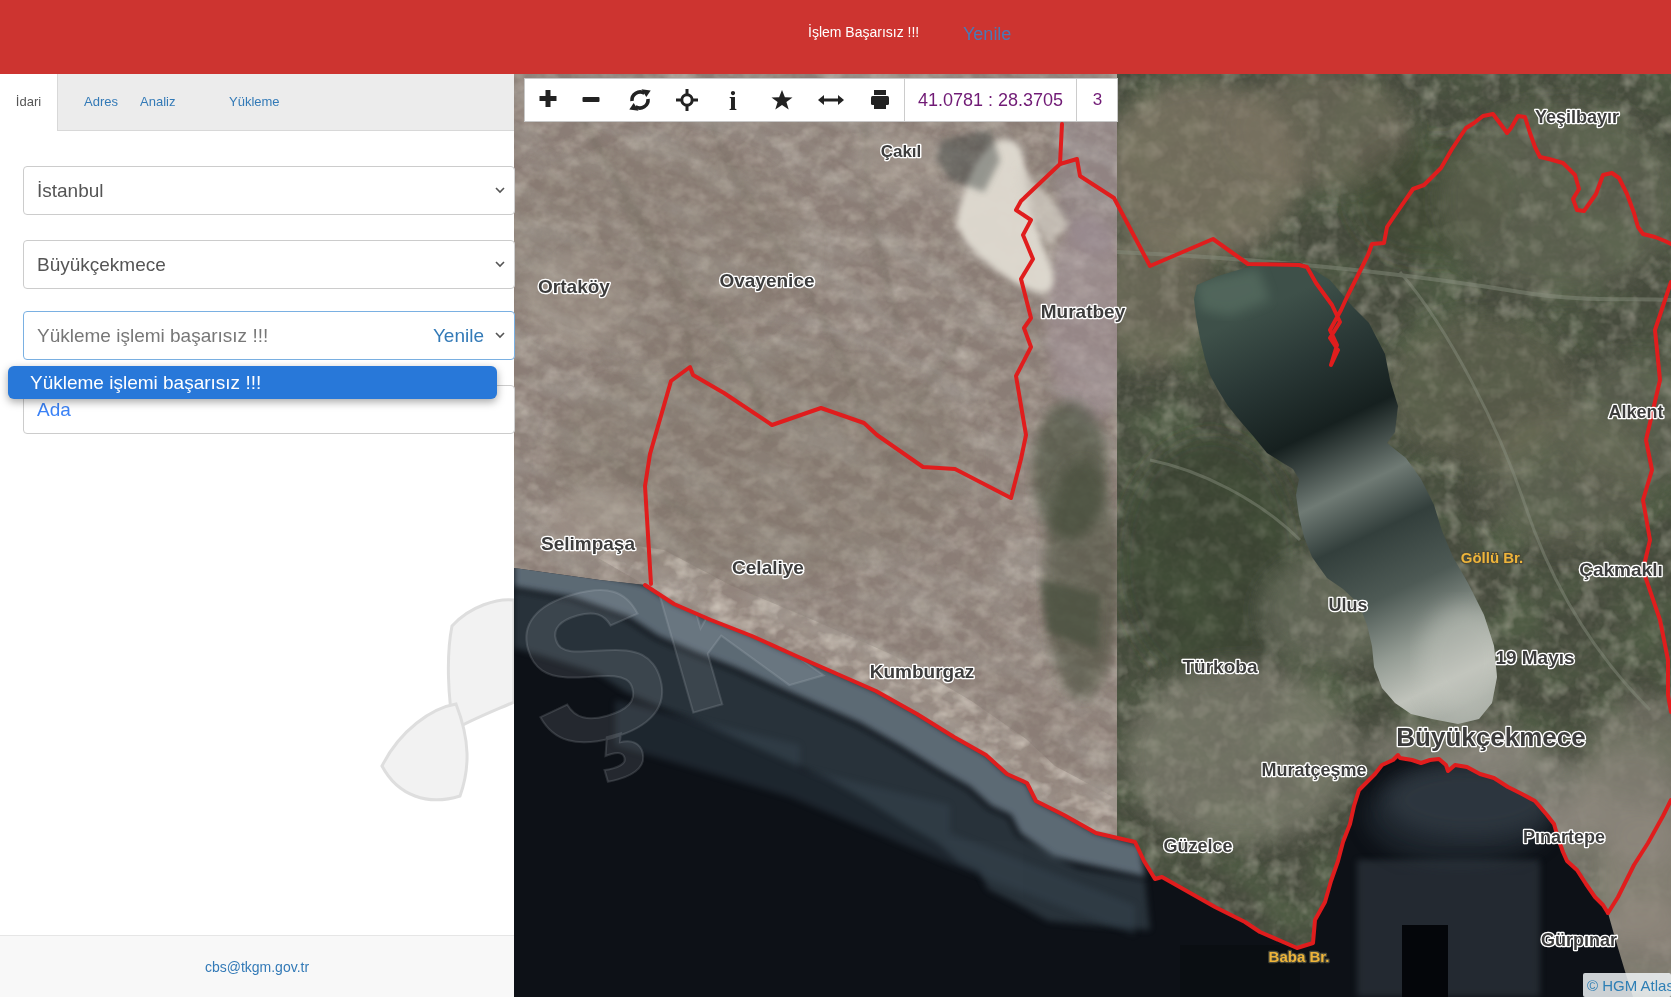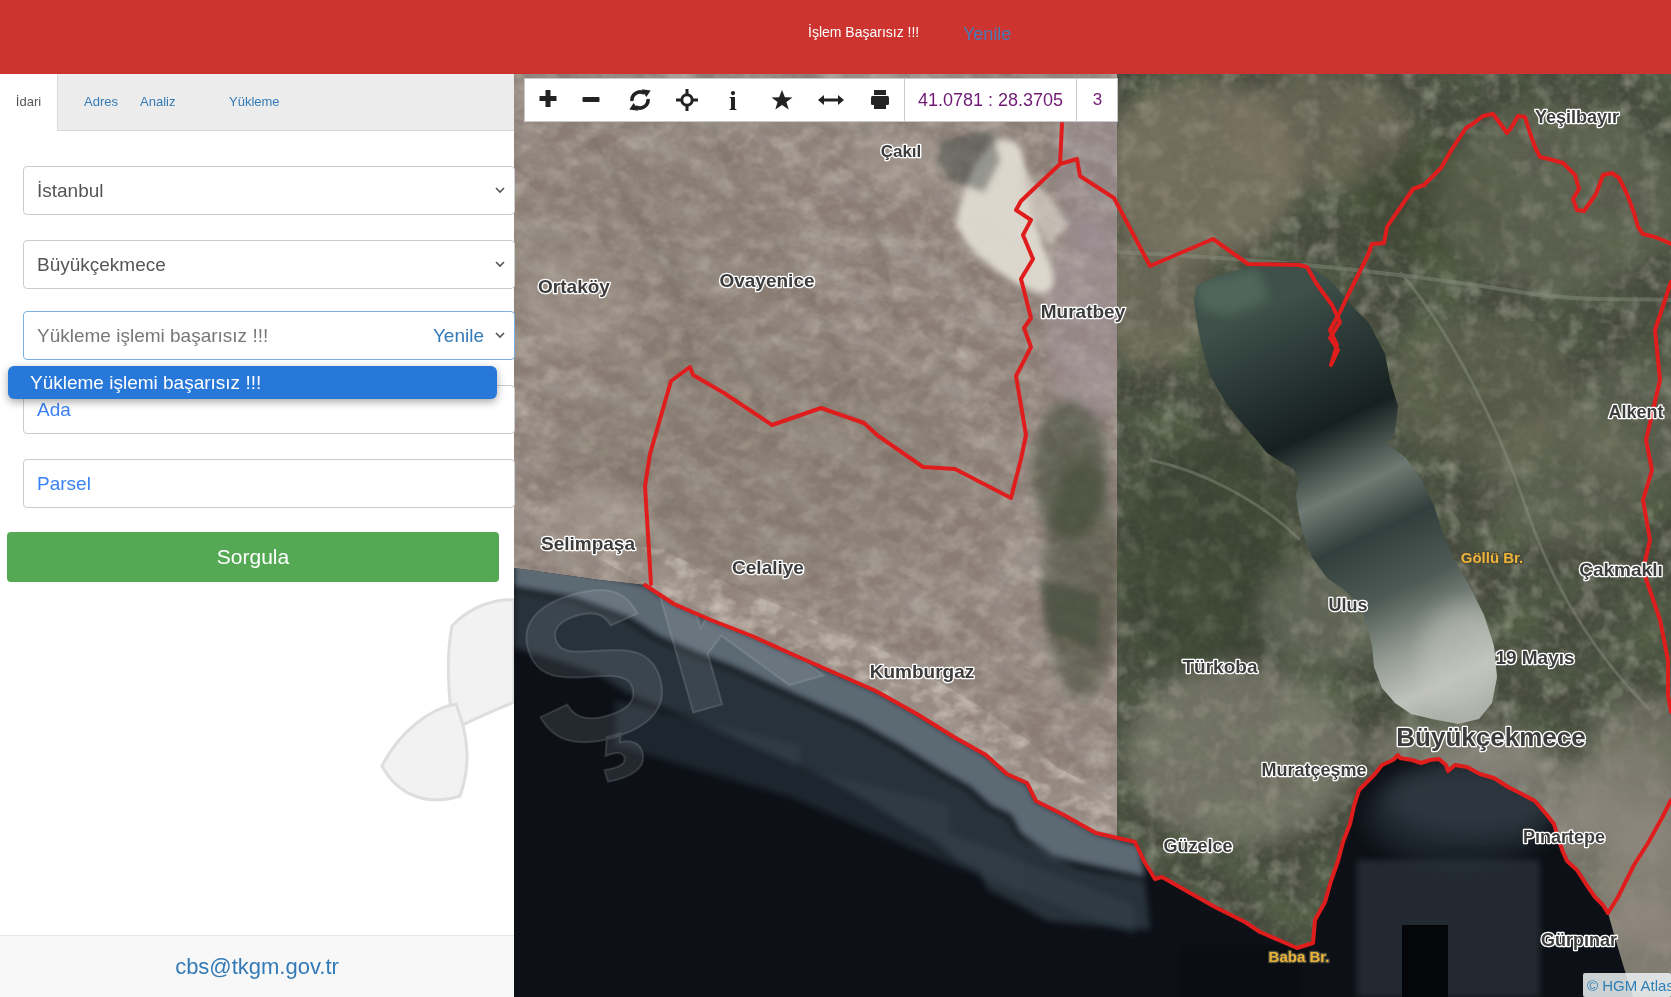--- a/index.html
+++ b/index.html
@@ -15,21 +15,21 @@
   .fld{position:absolute;left:7px;width:477px;height:47px;border:1px solid #ccc;border-radius:4px;background:#fff;
        font-size:19px;color:#555;line-height:47px;padding-left:13px;margin-left:16px;}
   .fld .ph{color:#3b82f6;}
   .caret{position:absolute;right:8px;top:17px;width:12px;height:12px;}
   #opt{position:absolute;left:8px;top:292px;width:489px;height:33px;background:#2878d9;border-radius:6px;
        color:#fff;font-size:19px;line-height:33px;padding-left:22px;box-sizing:border-box;
        box-shadow:0 3px 8px rgba(0,0,0,0.35);z-index:5;}
   #btn{position:absolute;left:7px;top:458px;width:492px;height:50px;background:#55a955;border-radius:4px;
        color:#fff;font-size:21px;text-align:center;line-height:50px;}
   #foot{position:absolute;left:0;top:861px;width:514px;height:62px;background:#f8f8f8;border-top:1px solid #e6e6e6;
-        text-align:center;font-size:22px;color:#337ab7;line-height:62px;}
+        text-align:center;font-size:14px;color:#337ab7;line-height:62px;}
   #tbar{position:absolute;left:524px;top:78px;width:594px;height:44px;background:#fff;border:1px solid #c8c8c8;box-sizing:border-box;z-index:10;}
   #tbar .sep{position:absolute;top:0;width:1px;height:42px;background:#ccc;}
   #tbar .txt{position:absolute;top:0;height:52px;line-height:42px;font-size:18px;color:#701a75;text-align:center;}
 </style>
 </head>
 <body>
 <svg id="map" class="abs" style="left:514px;top:74px" width="1157" height="923" viewBox="514 74 1157 923">
 <defs>
   <clipPath id="clipL">
         <rect x="514" y="74" width="603" height="923"></rect>
@@ -233,22 +233,20 @@
         <path d="M2 4 L6 8 L10 4" fill="none" stroke="#555" stroke-width="1.6"></path>
       </svg></div>
   <div class="fld" style="top:166px;">Büyükçekmece<svg class="caret" viewBox="0 0 12 12">
         <path d="M2 4 L6 8 L10 4" fill="none" stroke="#555" stroke-width="1.6"></path>
       </svg></div>
   <div class="fld" style="top:237px;border-color:#7ab0e2;color:#777;">Yükleme işlemi başarısız !!!<span style="position:absolute;right:30px;top:0;color:#337ab7;">Yenile</span><svg class="caret" viewBox="0 0 12 12">
         <path d="M2 4 L6 8 L10 4" fill="none" stroke="#555" stroke-width="1.6"></path>
       </svg></div>
   <div class="fld" style="top:311px;"><span class="ph">Ada</span></div>
   <div id="opt">Yükleme işlemi başarısız !!!</div>
-  <div class="fld" style="top:385px;"><span class="ph">Parsel</span></div>
-  <div id="btn">Sorgula</div>
   <svg class="abs" style="left:370px;top:520px" width="144" height="290" viewBox="0 0 144 290">
     <path d="M82,32 C100,12 128,4 144,6 L144,108 C126,116 96,128 84,136 C78,104 76,62 82,32 Z" fill="#f2f2f2" stroke="#dedede" stroke-width="3"></path>
     <path d="M12,172 C30,136 62,114 86,110 C100,146 100,174 90,202 C58,212 28,202 12,172 Z" fill="#f2f2f2" stroke="#dedede" stroke-width="3"></path>
   </svg>
   <div id="foot">cbs@tkgm.gov.tr</div>
 </div>
 
 <div id="tbar">
   <svg class="abs" style="left:0;top:0" width="380" height="42" viewBox="0 0 380 42">
     <g fill="#222">

